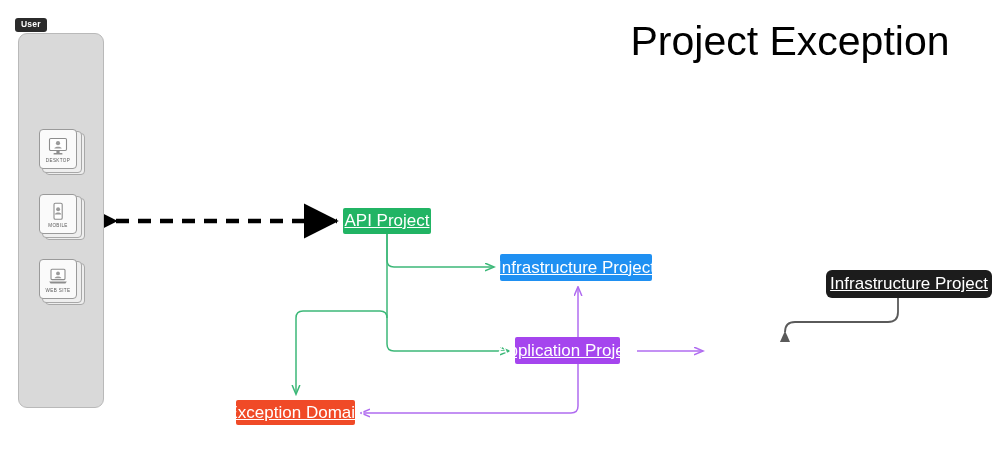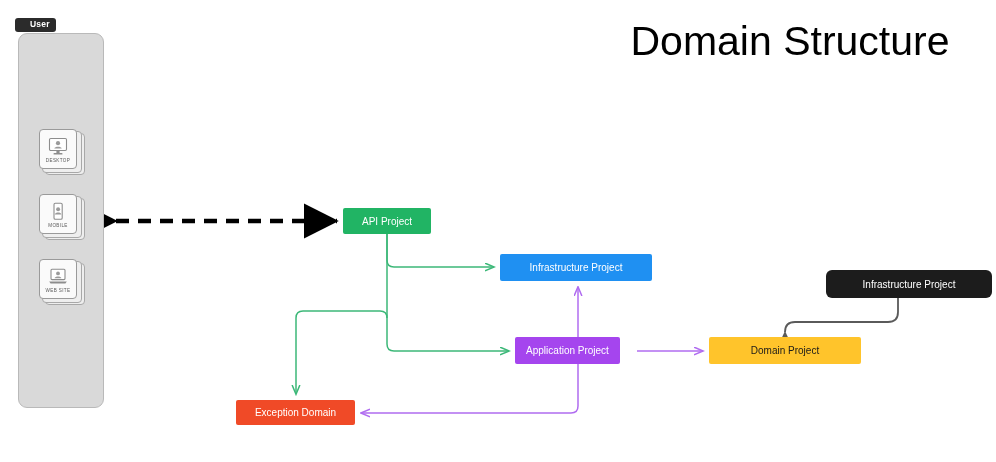--- a/index.html
+++ b/index.html
@@ -53,21 +53,21 @@
     box-sizing: border-box;
   }
   .user-badge {
     position: absolute;
     left: 15px;
     top: 18px;
     background: #2b2b2b;
     color: #ffffff;
     font-size: 8.5px;
     font-weight: 700;
-    padding: 2px 6px 3px 15px;
+    padding: 2px 6px 3px 6px;
     border-radius: 3px;
     letter-spacing: 0.2px;
     line-height: 1;
     z-index: 5;
   }
 
   
   .device-card {
     position: absolute;
     width: 44px;
@@ -115,25 +115,26 @@
     white-space: nowrap;
   }
 
   
   .node {
     position: absolute;
     box-sizing: border-box;
     display: flex;
     align-items: center;
     justify-content: center;
-    font-size: 10px;
+    font-size: 17px;
     color: #ffffff;
     white-space: nowrap;
     border-radius: 2px;
     z-index: 3;
+    text-decoration: underline;
   }
   .node.api   { left: 343px; top: 208px; width: 88px;  height: 26px; background: #21b464; }
   .node.comm  { left: 500px; top: 254px; width: 152px; height: 27px; background: #1f90f2; }
   .node.app   { left: 515px; top: 337px; width: 105px; height: 27px; background: #a545ee; }
   .node.domain{ left: 709px; top: 337px; width: 152px; height: 27px; background: #ffc42b; color: #1a1a1a; }
   .node.exception { left: 236px; top: 400px; width: 119px; height: 25px; background: #f04a27; }
   .node.infra { left: 826px; top: 270px; width: 166px; height: 28px; background: #1c1c1c; border-radius: 6px; }
 </style>
 </head>
 <body>
@@ -179,21 +180,21 @@
       <path d="M637,351 L703,351" marker-end="url(#ah-purple)"></path>
 
       <path d="M578,364 L578,406 Q578,413 571,413 L361,413" marker-end="url(#ah-purple)"></path>
     </g>
 
     <g fill="none" stroke="#5a5a5a" stroke-width="1.8">
       <path d="M898,298 L898,312 Q898,322 888,322 L795,322 Q785,322 785,332 L785,331" marker-end="url(#ah-gray)"></path>
     </g>
   </svg>
 
-  <div class="page-title">Domain Structure</div>
+  <div class="page-title">Project Exception</div>
 
   <div class="user-badge">User</div>
   <div class="user-group">
 
     <div class="device-card" style="left:20px; top:95px;">
       <div class="stack-c"></div>
       <div class="stack-b"></div>
       <div class="face">
         <div class="glyph">
           <svg width="22" height="19" viewBox="0 0 22 19">
@@ -239,19 +240,18 @@
       </div>
     </div>
   </div>
 
   <div class="node api">API Project</div>
 
   <div class="node comm">Infrastructure Project</div>
 
   <div class="node app">Application Project</div>
 
-  <div class="node domain">Domain Project</div>
 
   <div class="node exception">Exception Domain</div>
 
   <div class="node infra">Infrastructure Project</div>
 
 </div>
 
 </body></html>

